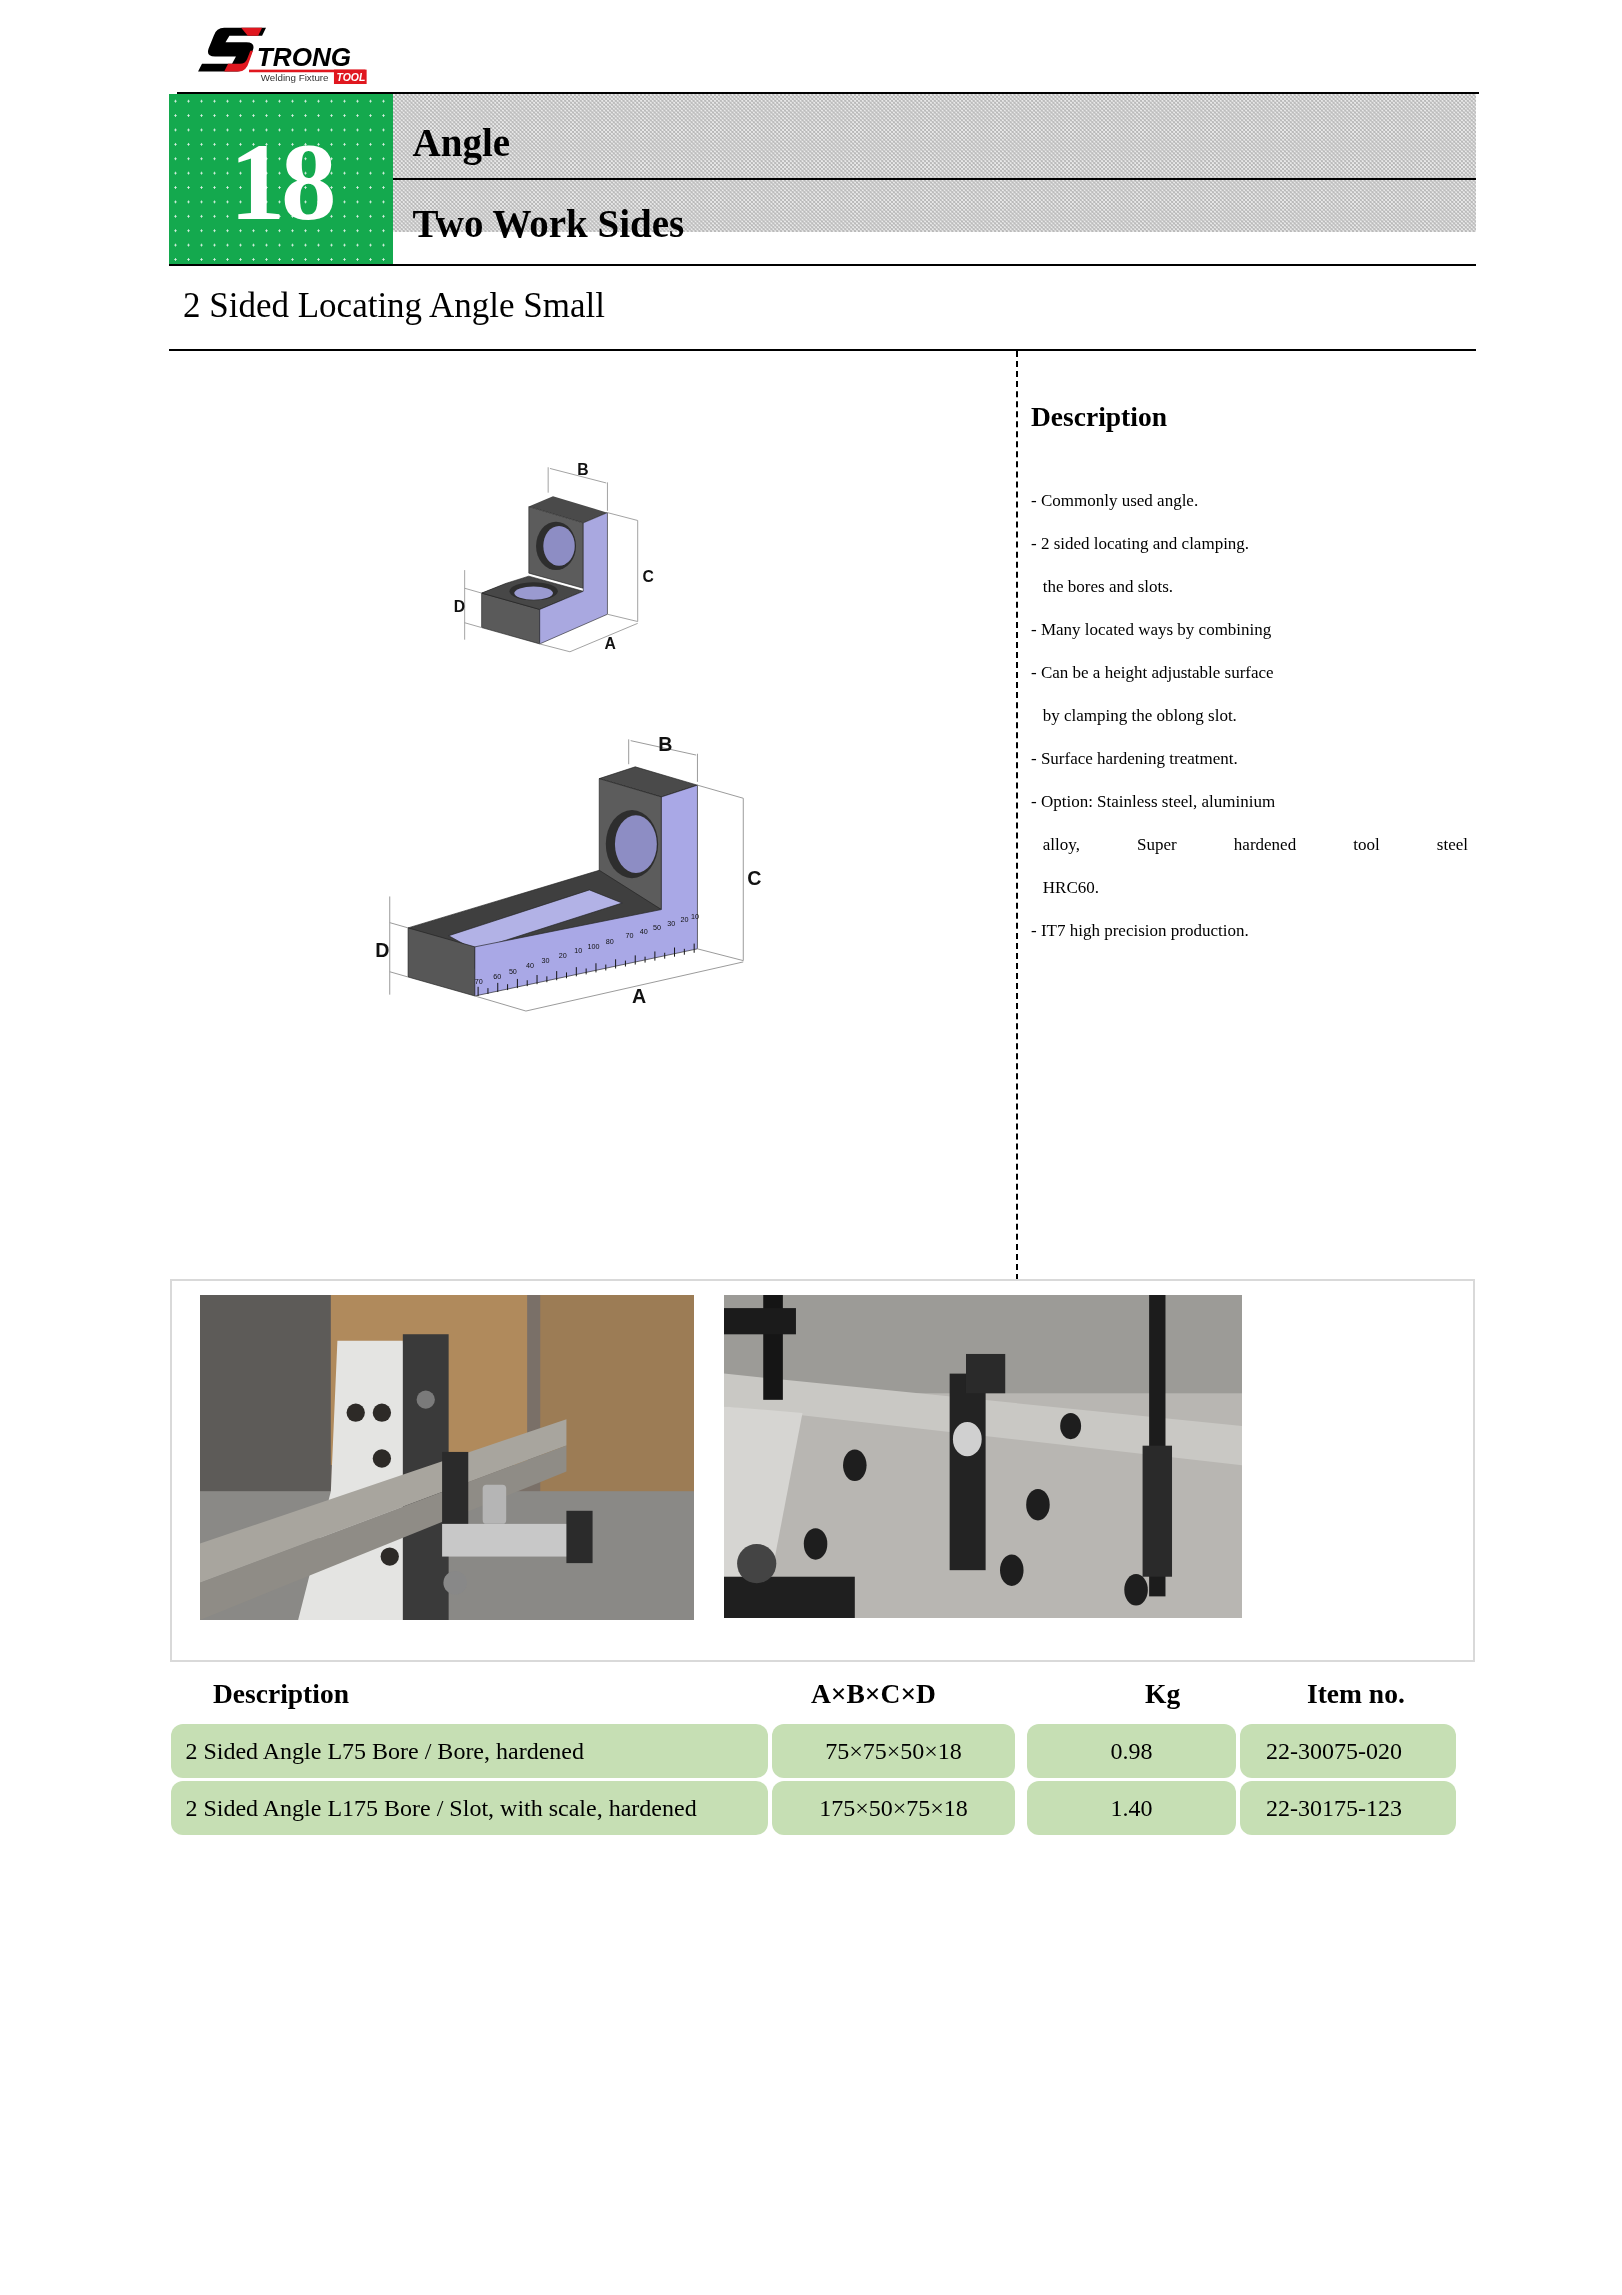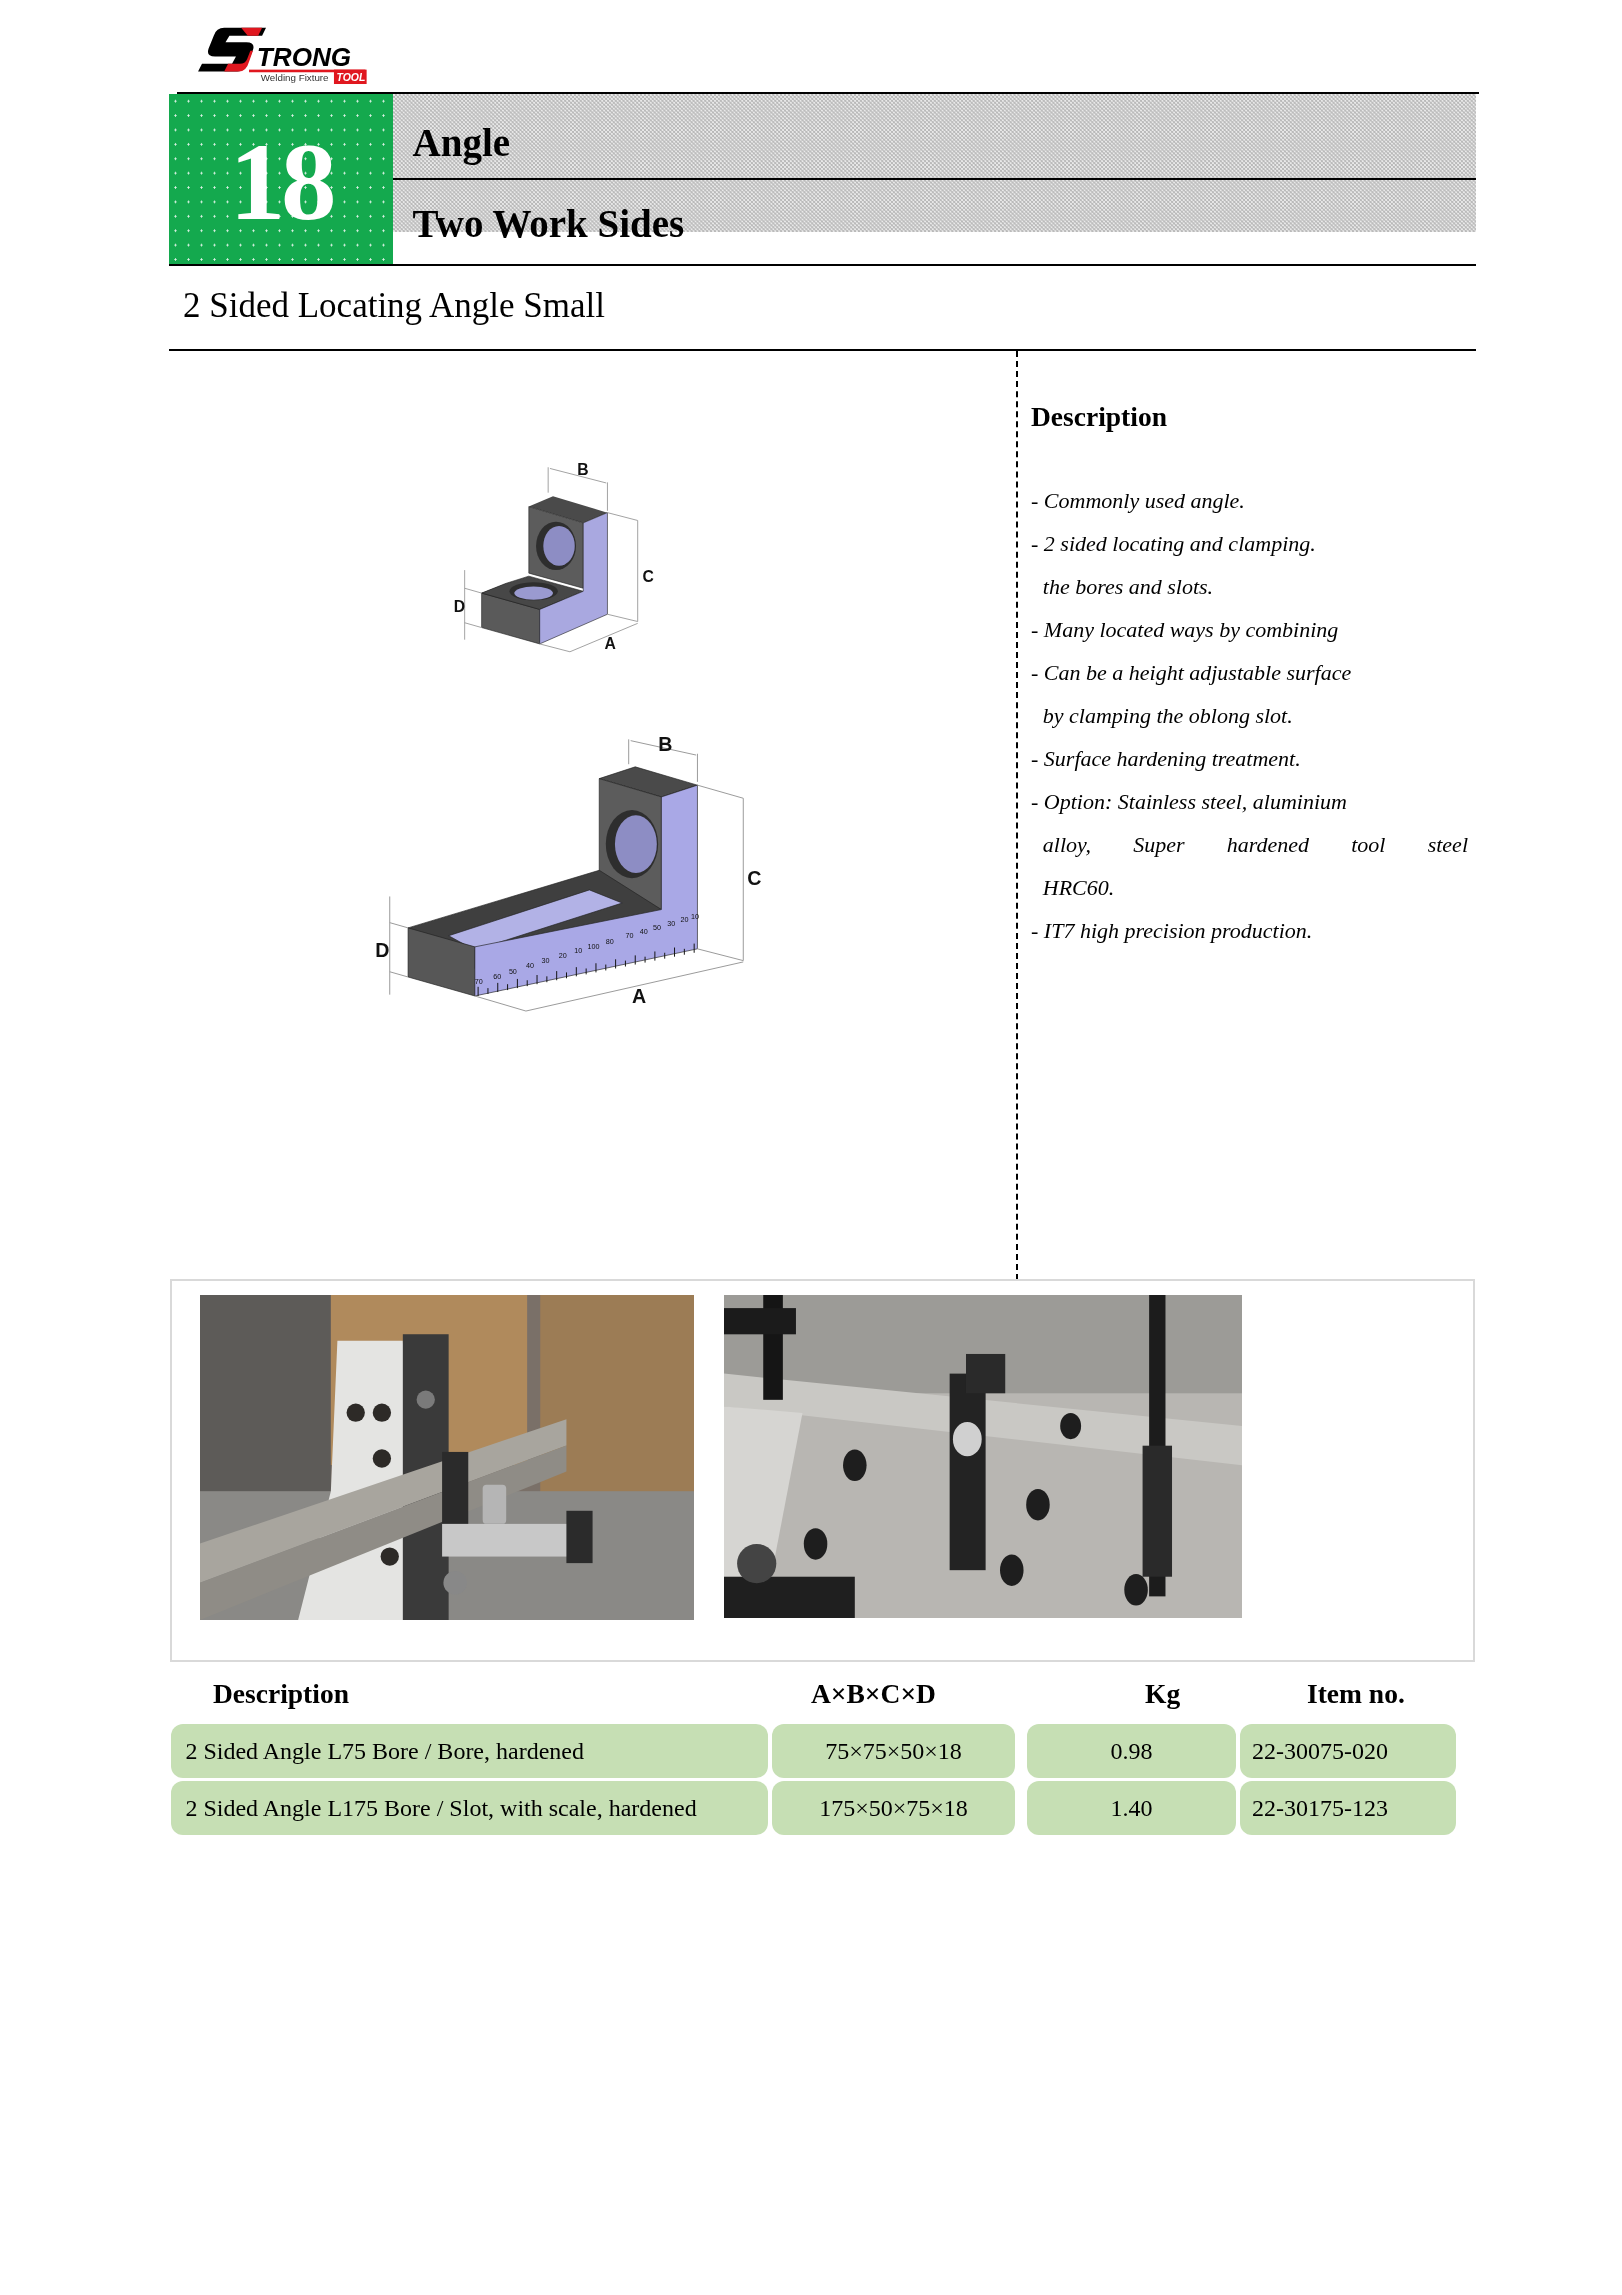--- a/index.html
+++ b/index.html
@@ -45,21 +45,21 @@
   
   .drawing { position: absolute; background: #fff; }
   .drawing svg { width: 100%; height: 100%; display: block; }
   .drawing.small { left: 432px; top: 442px; width: 242px; height: 232px; }
   .drawing.large { left: 357px; top: 713px; width: 419px; height: 308px; }
 
   
   .desc { position: absolute; left: 1031px; top: 398px; width: 437px; }
   .desc h3 { margin: 0; font-size: 27.5px; font-weight: bold; line-height: 38px; }
   .desc ul { list-style: none; padding: 0; margin: 43px 0 0 0; }
-  .desc li { font-size: 22px; line-height: 43px; text-align: justify; text-align-last: left; font-style: italic; }
+  .desc li { font-size: 17px; line-height: 43px; text-align: justify; text-align-last: left; }
   .desc li .line { display: block; }
   .desc li .cont { padding-left: 11.8px; }
   .desc li .just { text-align: justify; text-align-last: justify; }
 
   
   .photo-box { position: absolute; left: 170px; top: 1279px; width: 1305px; height: 383px;
                border: 2px solid #d9d9d9; box-sizing: border-box; }
   .photo { position: absolute; overflow: hidden; }
   .photo svg { width: 100%; height: 100%; display: block; }
   .photo.p1 { left: 27.5px; top: 14.4px; width: 494px; height: 325px; }
@@ -73,21 +73,21 @@
   .th.c3 { left: 975px; }
   .th.c4 { left: 1137px; }
   .row { position: absolute; left: 171px; width: 1305px; height: 54px; }
   .row.r1 { top: 1724px; }
   .row.r2 { top: 1781px; }
   .cell { position: absolute; top: 0; height: 54px; background: #c6dfb4; line-height: 54px;
           font-size: 24px; white-space: nowrap; border-radius: 12px; }
   .cell.c1 { left: 0; width: 597px; padding-left: 14.4px; box-sizing: border-box; }
   .cell.c2 { left: 601px; width: 243px; text-align: center; }
   .cell.c3 { left: 856px; width: 209px; text-align: center; }
-  .cell.c4 { left: 1069px; width: 216px; padding-left: 12px; box-sizing: border-box; }
+  .cell.c4 { left: 1069px; width: 216px; padding-left: 26px; box-sizing: border-box; }
 </style>
 </head>
 <body>
 
 <div class="logo">
   <svg viewBox="0 0 300 110">
 
     <path d="M20 85 L80 85 Q92 85 96 72 L104 52 Q108 40 94 40 L62 40 L68 30 L118 30 L124 18 L60 18 Q48 18 44 30 L36 50 Q32 62 46 62 L78 62 L72 73 L26 73 Z" fill="#000"></path>
     <path d="M86 18 L118 18 L112 30 L96 30 Z" fill="#e0171f"></path>
     <path d="M66 73 L84 73 Q92 73 95 66 L100 53 L104 53 L98 70 Q94 85 82 85 L60 85 Z" fill="#e0171f"></path>

